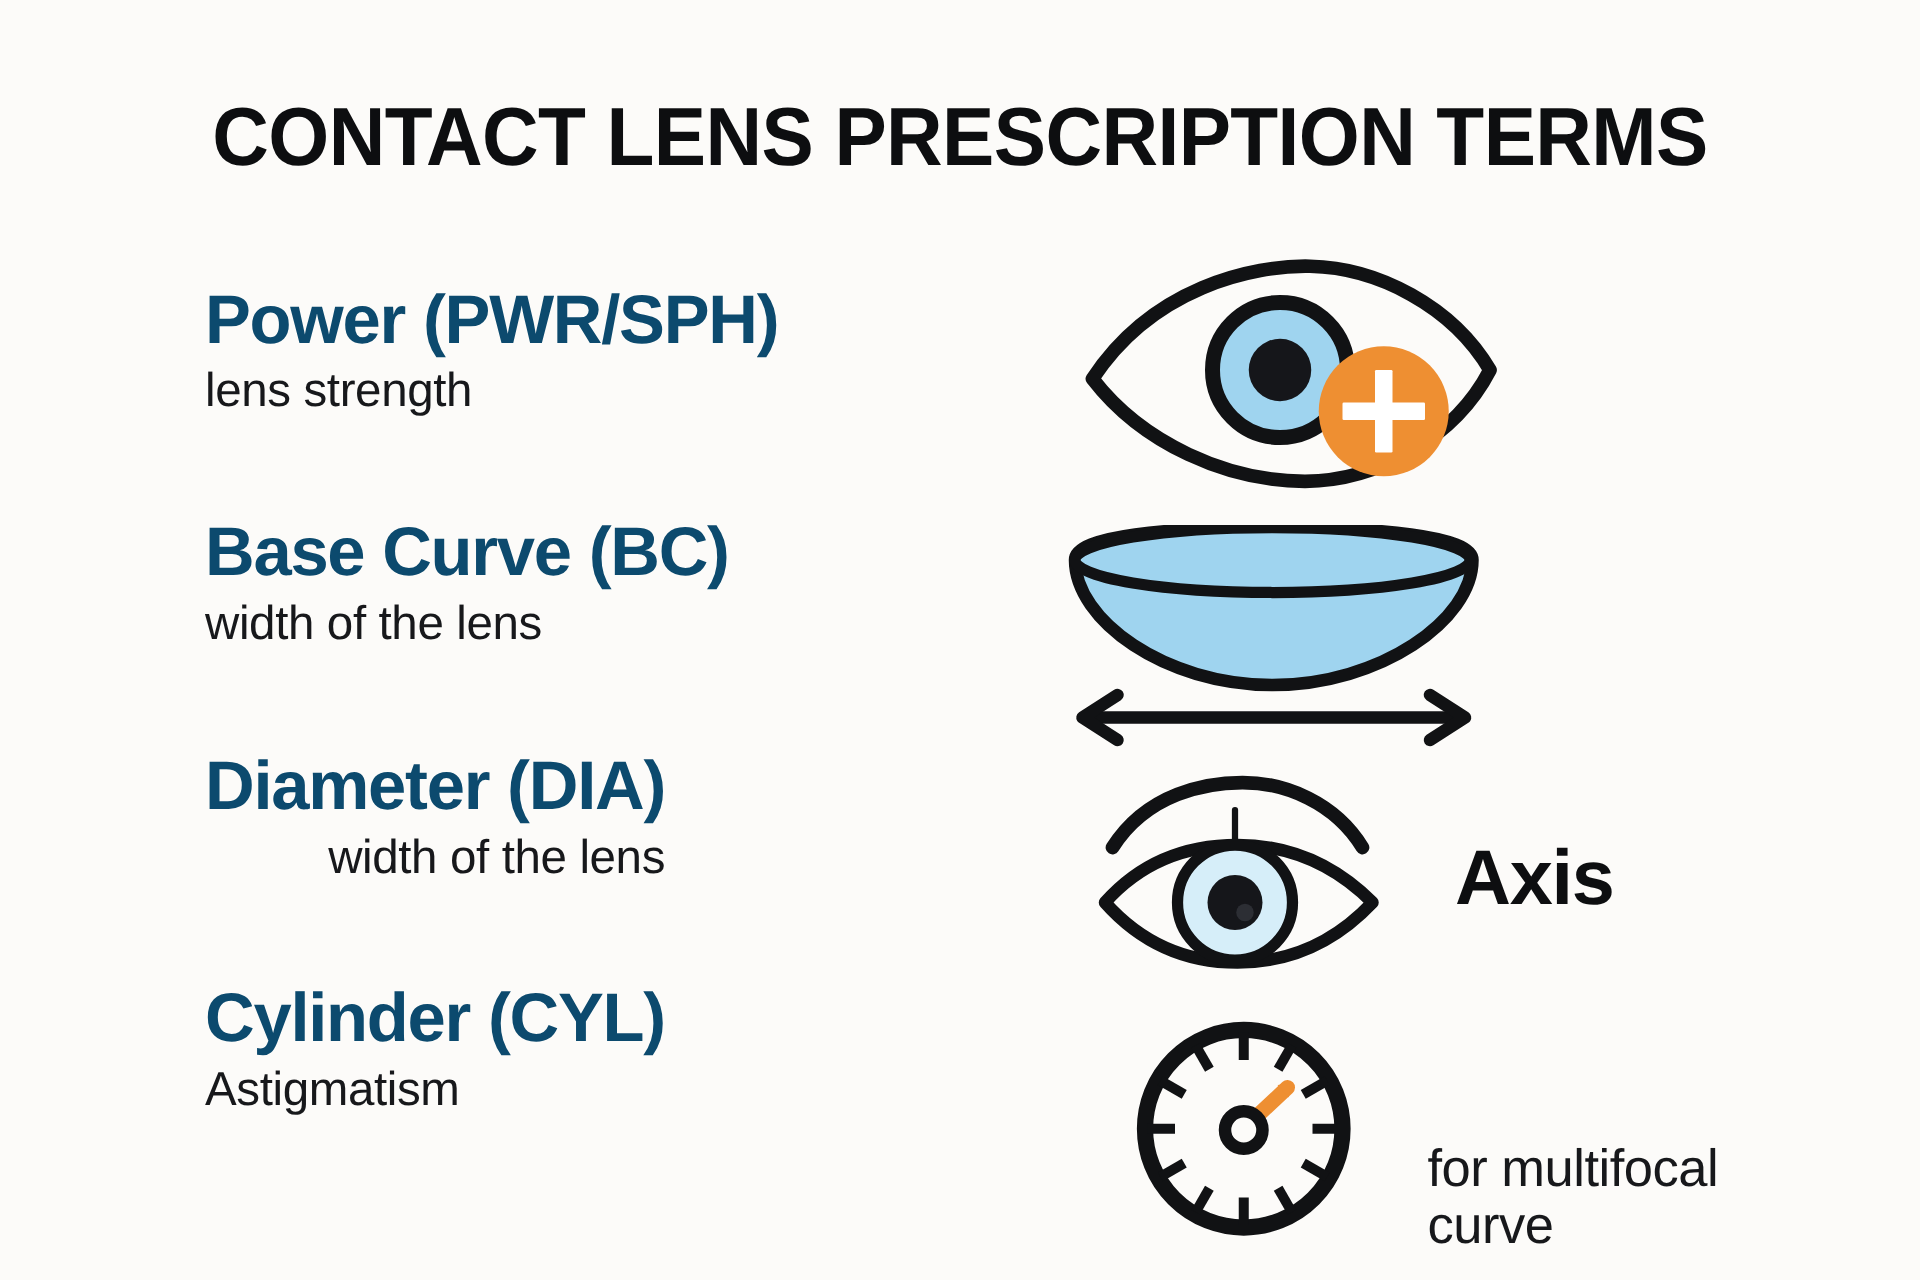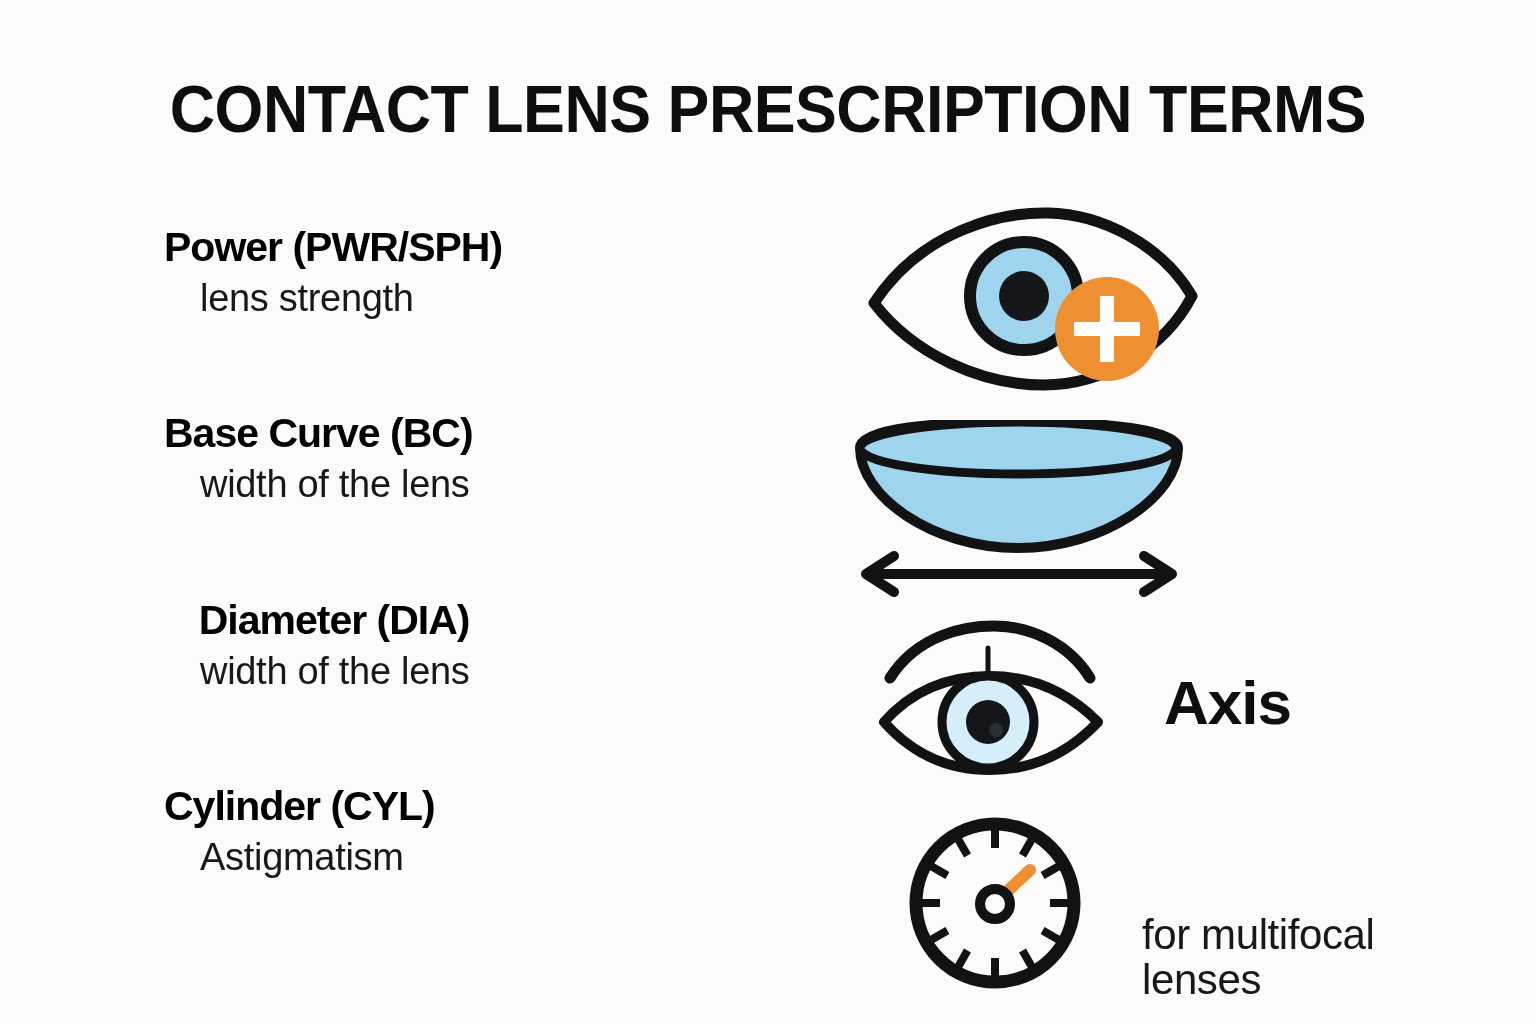--- a/index.html
+++ b/index.html
@@ -43,36 +43,35 @@
   .terms {
     position: absolute;
     left: 164px;
     top: 226px;
     width: 640px;
   }
   .term {
     margin-bottom: 0;
   }
   .term-title {
-    font-size: 41px;
+    font-size: 55px;
     font-weight: 700;
     line-height: 1.06;
     letter-spacing: -1px;
-    color: #000000;
+    color: #0c4a6e;
     white-space: nowrap;
   }
   .term-sub {
     font-size: 38px;
     font-weight: 400;
     line-height: 1.12;
     letter-spacing: -0.3px;
     color: #17181b;
     margin-top: 8px;
     white-space: nowrap;
-    margin-left: 36px;
   }
   .term-0 { position: absolute; top: 0px;   left: 0; }
   .term-1 { position: absolute; top: 186px; left: 0; }
   .term-2 { position: absolute; top: 373px; left: 0; text-align: right; }
   .term-3 { position: absolute; top: 559px; left: 0; }
 
   
   .art {
     position: absolute;
   }
@@ -215,15 +214,15 @@
       <path d="M98 92 L 130 62" stroke="#ee8f32" stroke-width="12" stroke-linecap="round" fill="none"></path>
       <path d="M122 60 L 132 59 L 131 70 Z" fill="#ee8f32"></path>
 
       <circle cx="95" cy="96" r="15" fill="#fcfbf9" stroke="#111214" stroke-width="10"></circle>
     </svg>
   </div>
 
   <div class="side-label label-axis">Axis</div>
 
 
-  <div class="label-add-sub">for multifocal lenses</div>
+  <div class="label-add-sub">for multifocal curve</div>
 
 </div>
 
 </body></html>

